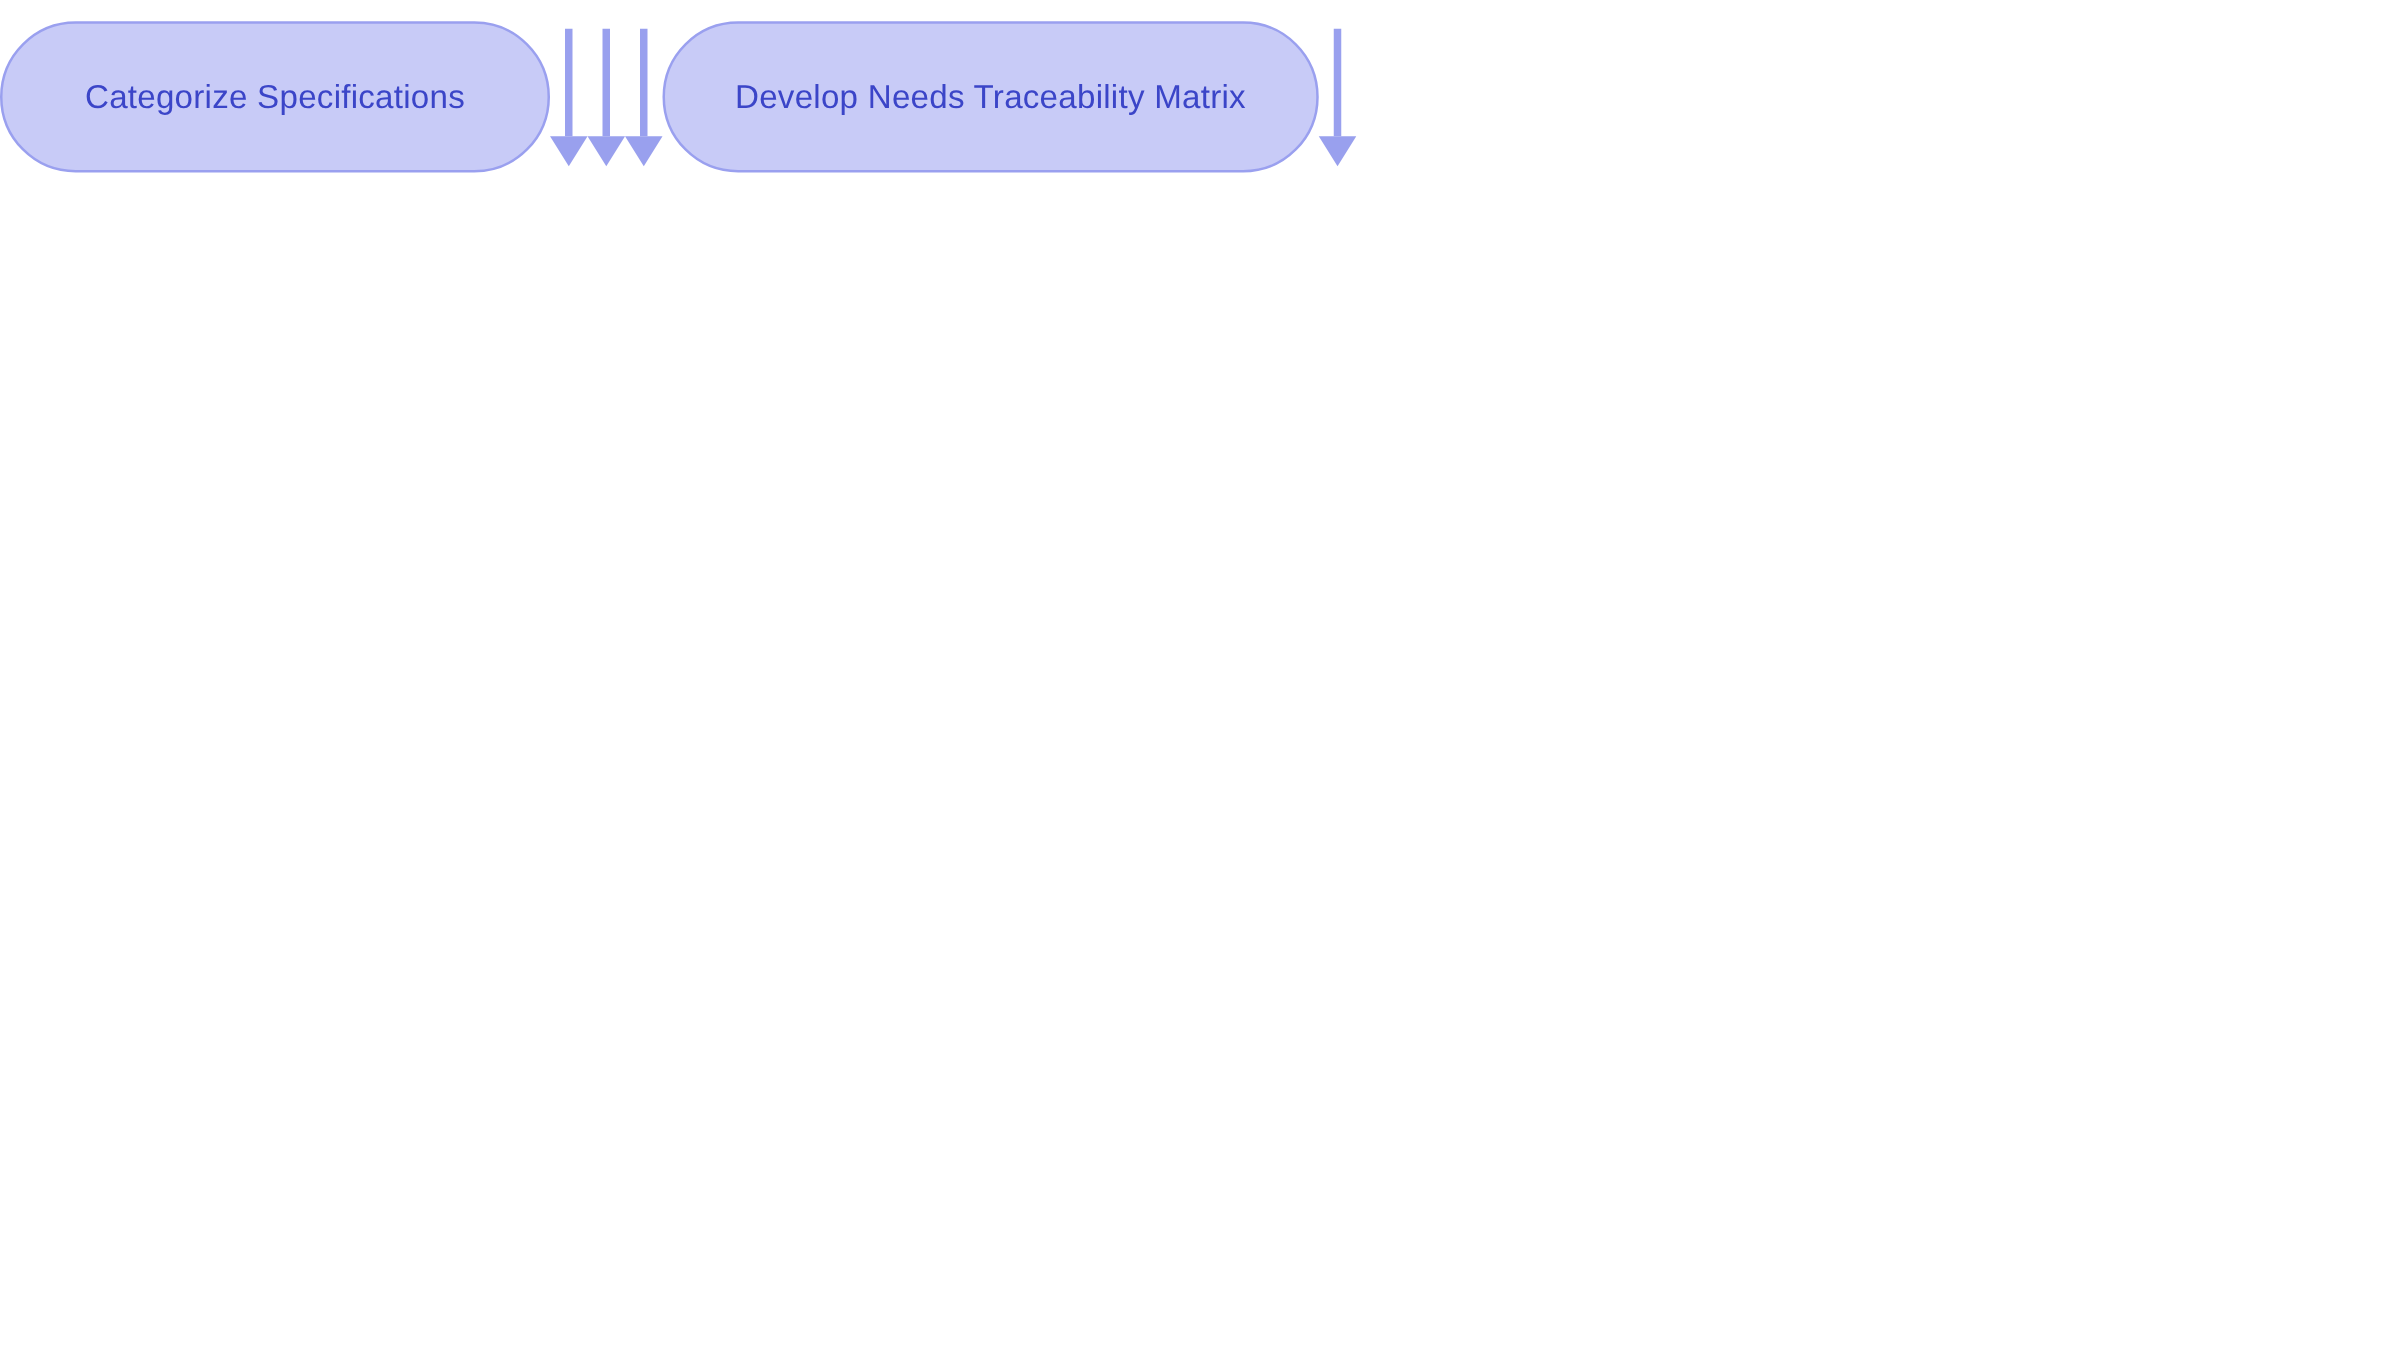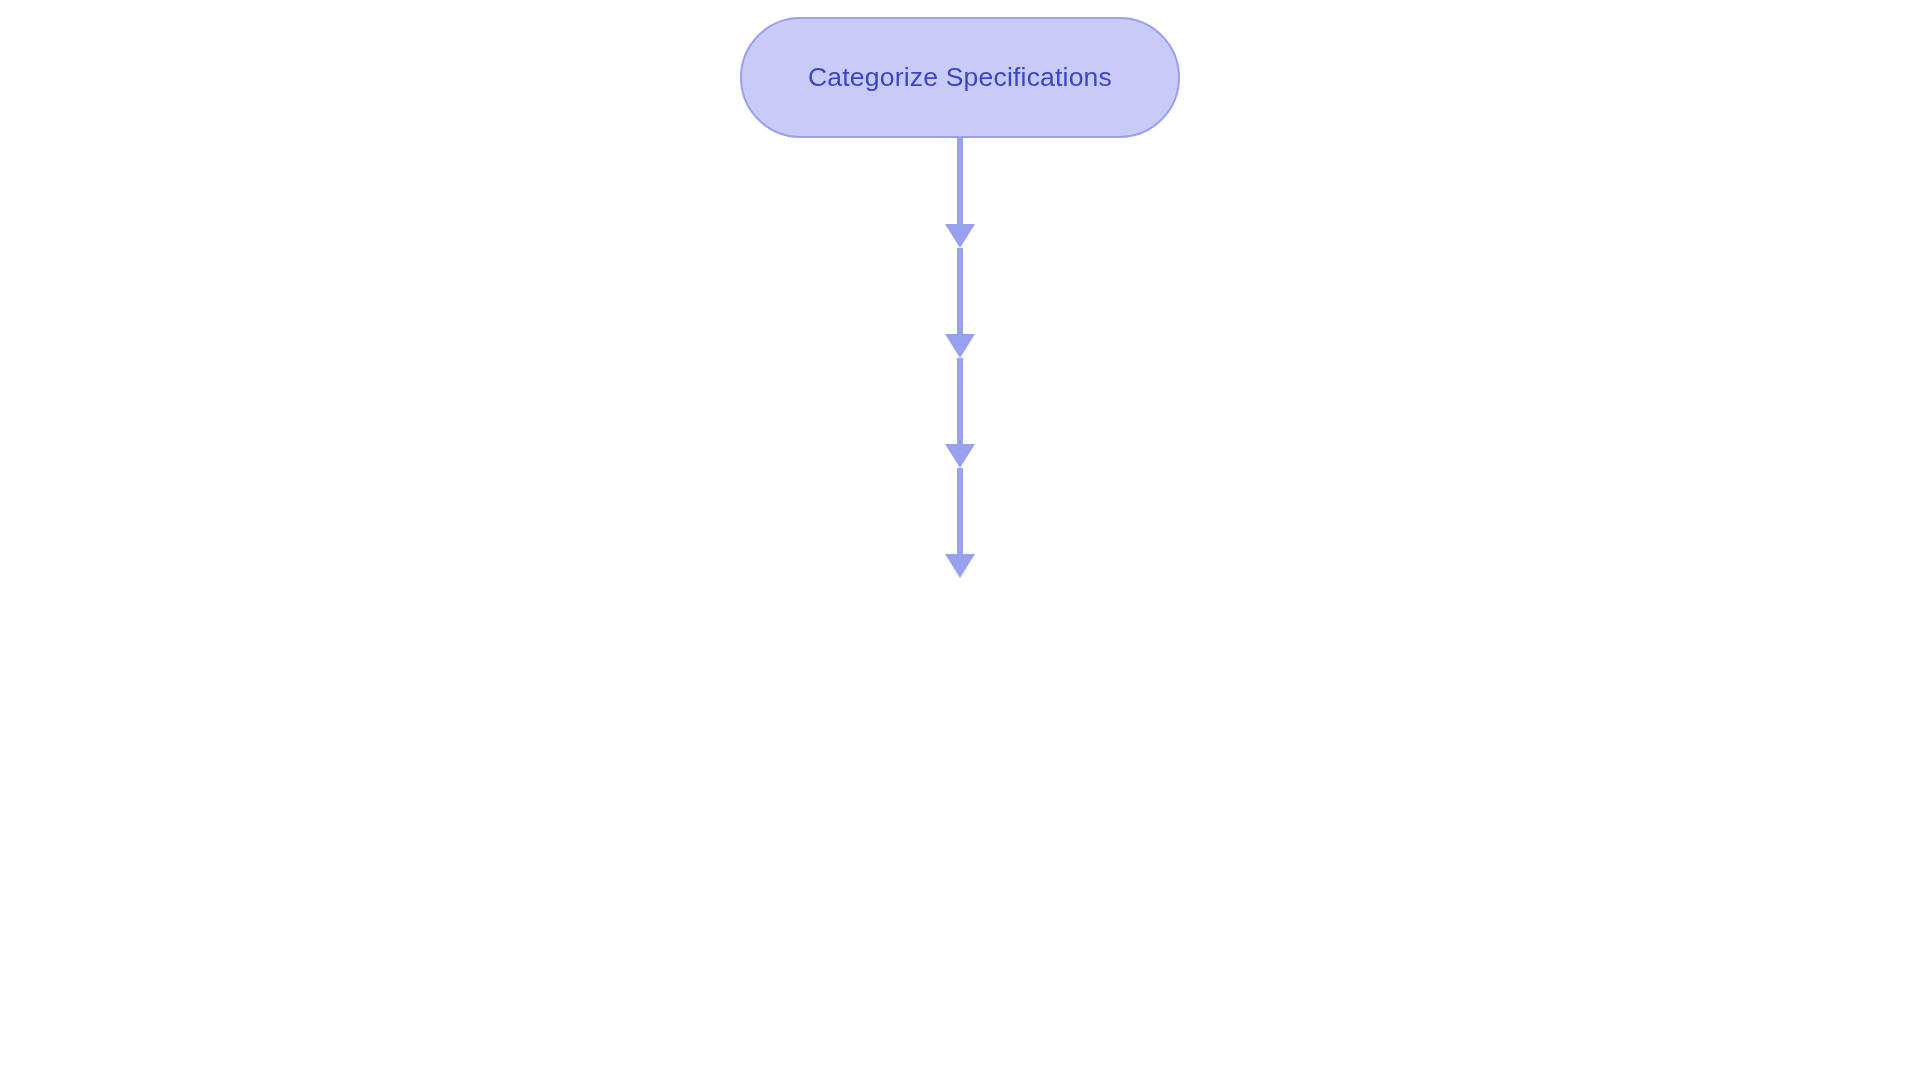--- a/index.html
+++ b/index.html
@@ -15,21 +15,21 @@
     width: 1920px;
     height: 1083px;
     background: var(--bg, #ffffff);
   }
   .flow {
     position: absolute;
     top: 17px;
     left: 0;
     width: 100%;
     display: flex;
-    flex-direction: column;
+    flex-direction: row;
     align-items: center;
   }
   .node {
     height: 121px;
     min-width: 440px;
     padding: 0 56px;
     border-radius: 61px;
     background: var(--node-fill, #c8cbf7);
     border: 2px solid var(--node-border, #9aa0ef);
     color: var(--node-text, #3b45c8);
@@ -80,20 +80,23 @@
       <div class="arrow-line"></div>
       <div class="arrow-head"></div>
     </div>
 
 
     <div class="arrow">
       <div class="arrow-line"></div>
       <div class="arrow-head"></div>
     </div>
 
+    <div class="node">
+      <span>Develop Needs Traceability Matrix</span>
+    </div>
 
     <div class="arrow">
       <div class="arrow-line"></div>
       <div class="arrow-head"></div>
     </div>
 
 
   </div>
 </div>
 

